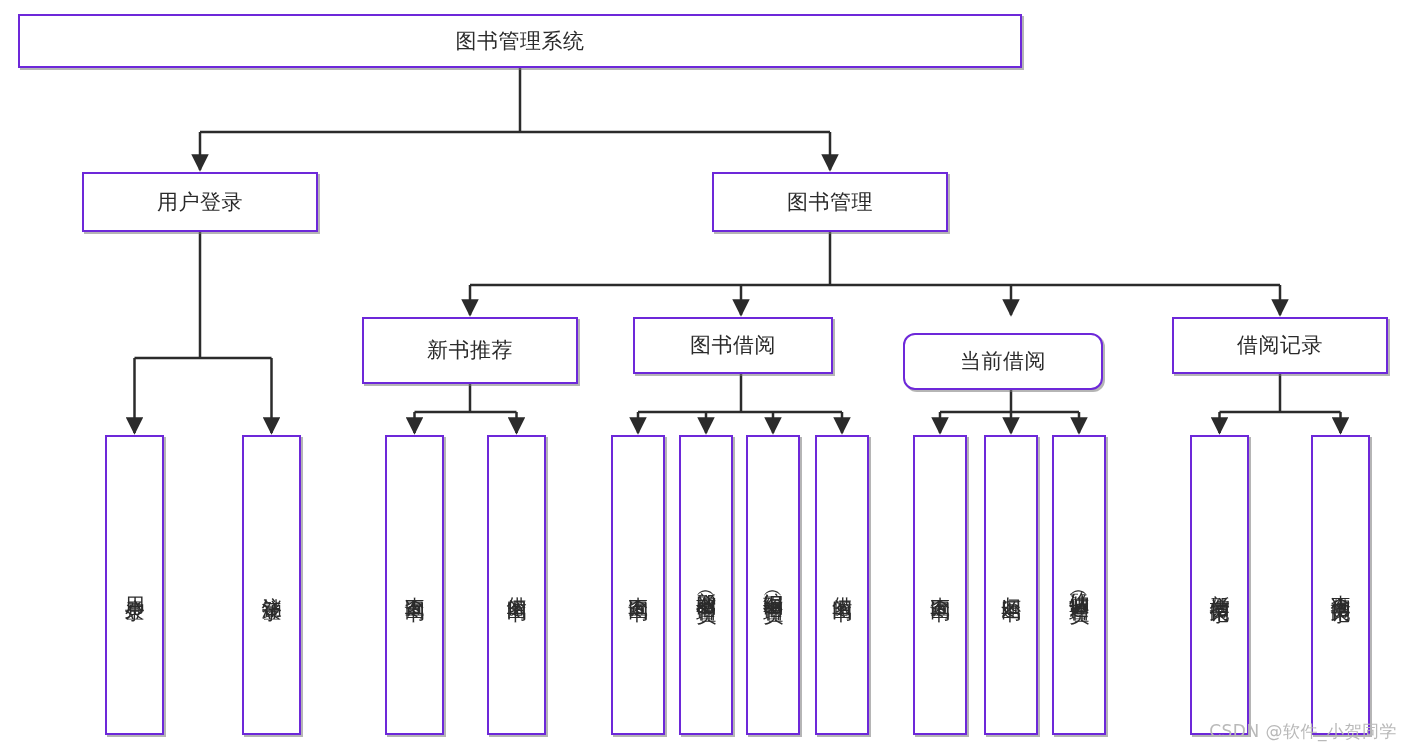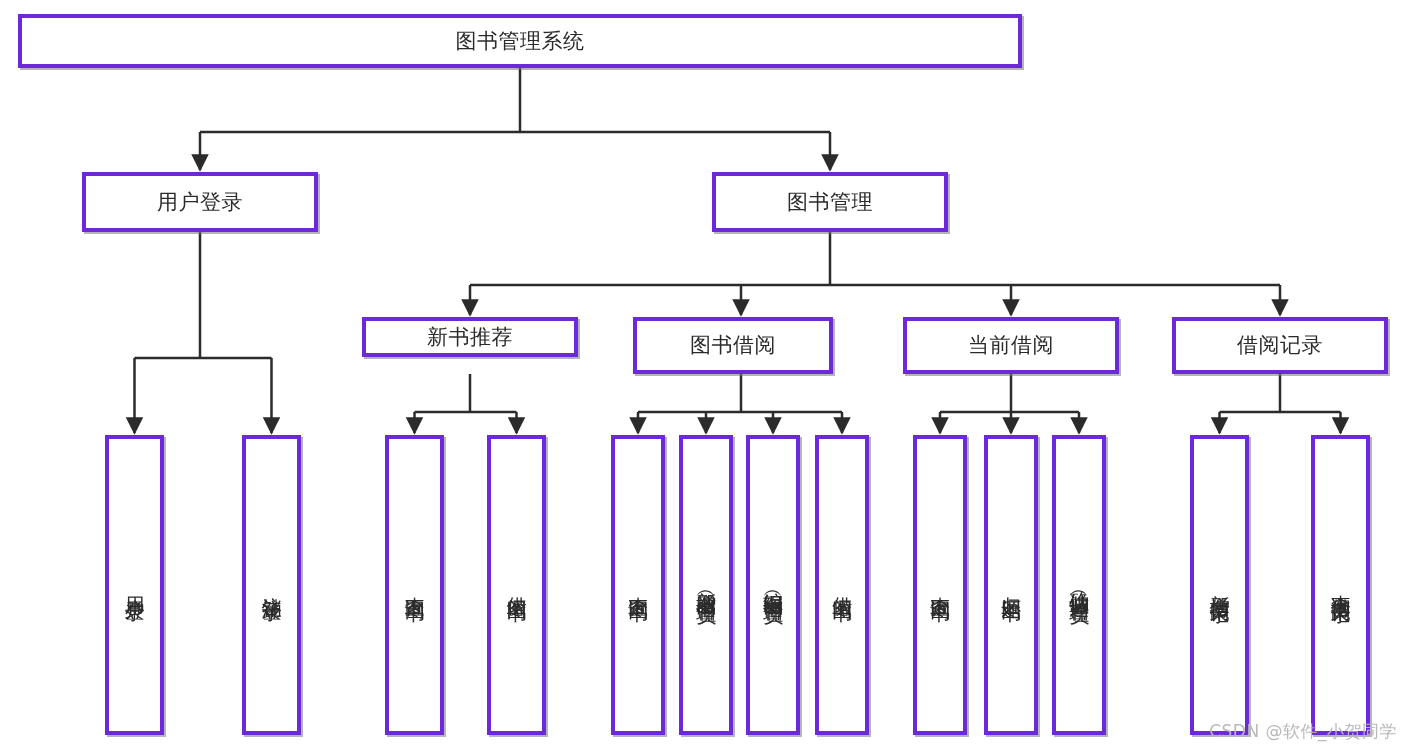--- a/index.html
+++ b/index.html
@@ -17,21 +17,21 @@
     width: 1405px;
     height: 747px;
     background: #ffffff;
     overflow: hidden;
   }
   
   .node {
     position: absolute;
     box-sizing: border-box;
     background: #ffffff;
-    border: 4px solid #6d28d9;
+    border: 2px solid #6d28d9;
     box-shadow: 2px 2px 0 0 rgba(120,120,120,0.55);
     display: flex;
     align-items: center;
     justify-content: center;
     z-index: 3;
   }
   .node .label {
     font-size: 21px;
     line-height: 1.15;
     letter-spacing: 0.5px;
@@ -126,27 +126,27 @@
   <div id="nodes">
       <div class="node" style="left: 18px; top: 14px; width: 1004px; height: 54px;">
         <span class="label">图书管理系统</span>
       </div>
       <div class="node" style="left: 82px; top: 172px; width: 236px; height: 60px;">
         <span class="label">用户登录</span>
       </div>
       <div class="node" style="left: 712px; top: 172px; width: 236px; height: 60px; font-family: Liberation Serif, serif;">
         <span class="label">图书管理</span>
       </div>
-      <div class="node" style="left: 362px; top: 317px; width: 216px; height: 40px;">
+      <div class="node" style="left: 362px; top: 317px; width: 216px; height: 67px;">
         <span class="label">新书推荐</span>
       </div>
       <div class="node" style="left: 633px; top: 317px; width: 200px; height: 57px;">
         <span class="label">图书借阅</span>
       </div>
-      <div class="node" style="left: 903px; top: 317px; width: 216px; height: 57px;">
+      <div class="node" style="left: 903px; top: 333px; width: 200px; height: 57px; border-radius: 12px;">
         <span class="label">当前借阅</span>
       </div>
       <div class="node" style="left: 1172px; top: 317px; width: 216px; height: 57px; align-items: center;">
         <span class="label">借阅记录</span>
       </div>
       <div class="node vertical" style="left: 105px; top: 435px; width: 59px; height: 300px;">
         <span class="label">用户登录</span>
       </div>
       <div class="node vertical" style="left: 242px; top: 435px; width: 59px; height: 300px;">
         <span class="label">注销登录</span>

